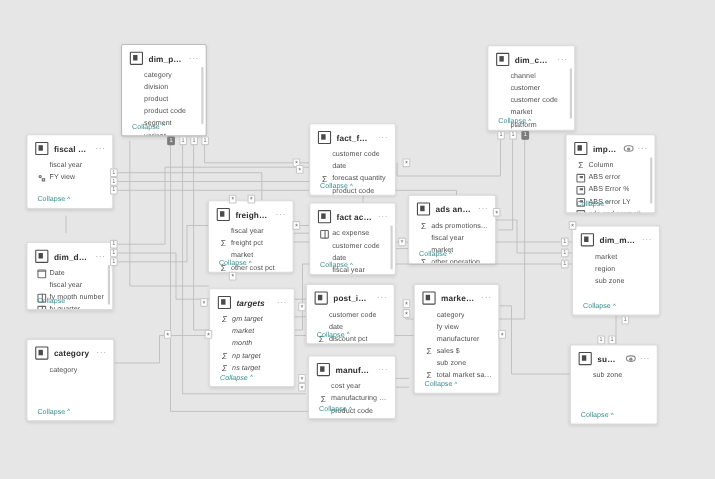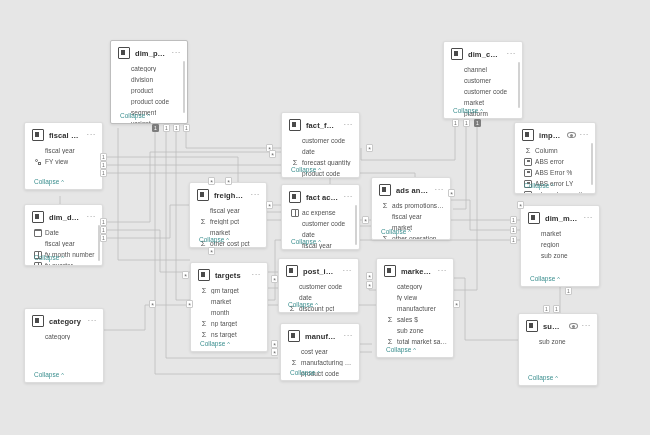--- a/index.html
+++ b/index.html
@@ -507,21 +507,21 @@
           <span class="f-icon blank"></span>
           <span class="f-name">market</span>
         </div>
         <div class="field-row">
           <span class="f-icon sigma">Σ</span>
           <span class="f-name">other operational expense pct</span>
         </div>
       </div>
       <div class="collapse-link"><span>Collapse</span> <span class="chev">^</span></div>
     </div>
-    <div class="table-card" style="left: 24px; top: 204px; width: 79px; height: 62px;">
+    <div class="table-card" style="left: 24px; top: 220px; width: 79px; height: 62px;">
       <div class="card-header">
         <span class="tbl-icon"></span>
         <span class="card-title">dim_date</span>
         <span class="hdr-actions">
           <span class="more-icon">···</span>
         </span>
       </div>
       <div class="field-list">
         <div class="field-row">
           <span class="f-icon cal"></span>
@@ -560,21 +560,21 @@
           <span class="f-icon blank"></span>
           <span class="f-name">region</span>
         </div>
         <div class="field-row">
           <span class="f-icon blank"></span>
           <span class="f-name">sub zone</span>
         </div>
       </div>
       <div class="collapse-link"><span>Collapse</span> <span class="chev">^</span></div>
     </div>
-    <div class="table-card" style="left: 190px; top: 262px; width: 78px; height: 90px;">
+    <div class="table-card" style="left: 190px; top: 262px; width: 78px; height: 90px; font-style: italic;">
       <div class="card-header">
         <span class="tbl-icon"></span>
         <span class="card-title">targets</span>
         <span class="hdr-actions">
           <span class="more-icon">···</span>
         </span>
       </div>
       <div class="field-list">
         <div class="field-row">
           <span class="f-icon sigma">Σ</span>

